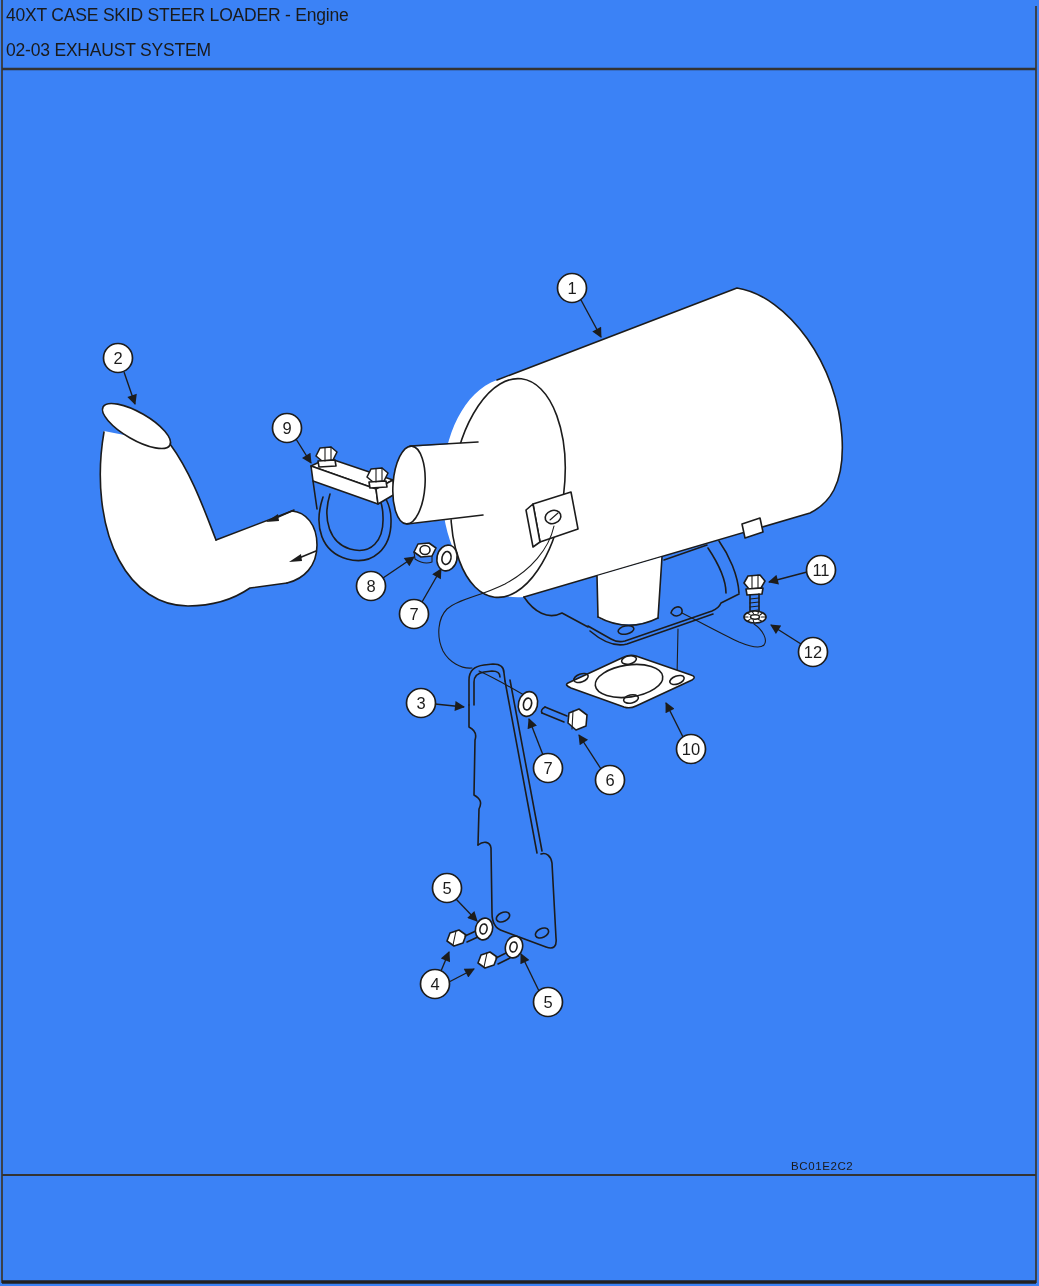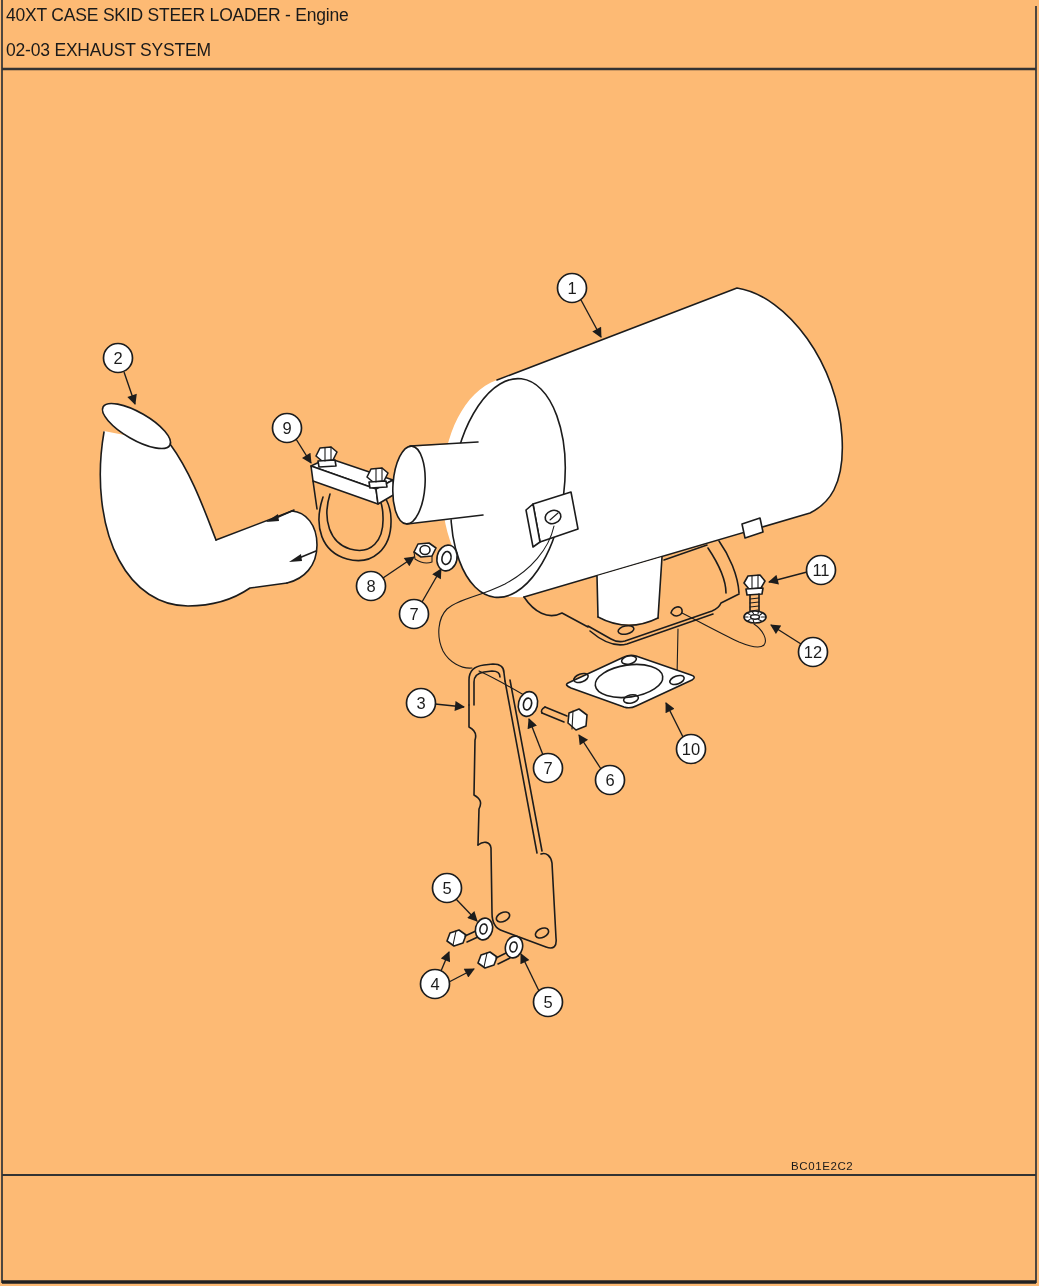--- a/index.html
+++ b/index.html
@@ -1,19 +1,19 @@
 <!DOCTYPE html>
 <html><head>
 <meta charset="utf-8">
 <style>
   html,body{margin:0;padding:0;background:#ffffff;}
   .page{
     position:relative;
     width:1039px;height:1286px;
-    background:#fdba74;
+    background:#3b82f6;
     font-family:"Liberation Sans", sans-serif;
     overflow:hidden;
   }
   svg{display:block;}
   
   .ln{fill:none;stroke:#1c1c1c;stroke-width:1.6;stroke-linecap:round;stroke-linejoin:round;}
   .lnthin{fill:none;stroke:#1c1c1c;stroke-width:1.1;stroke-linecap:round;}
   .wh{fill:#ffffff;stroke:#1c1c1c;stroke-width:1.6;stroke-linecap:round;stroke-linejoin:round;}
   .fillonly{fill:#ffffff;stroke:none;}
   .solid{fill:#1c1c1c;stroke:none;}

